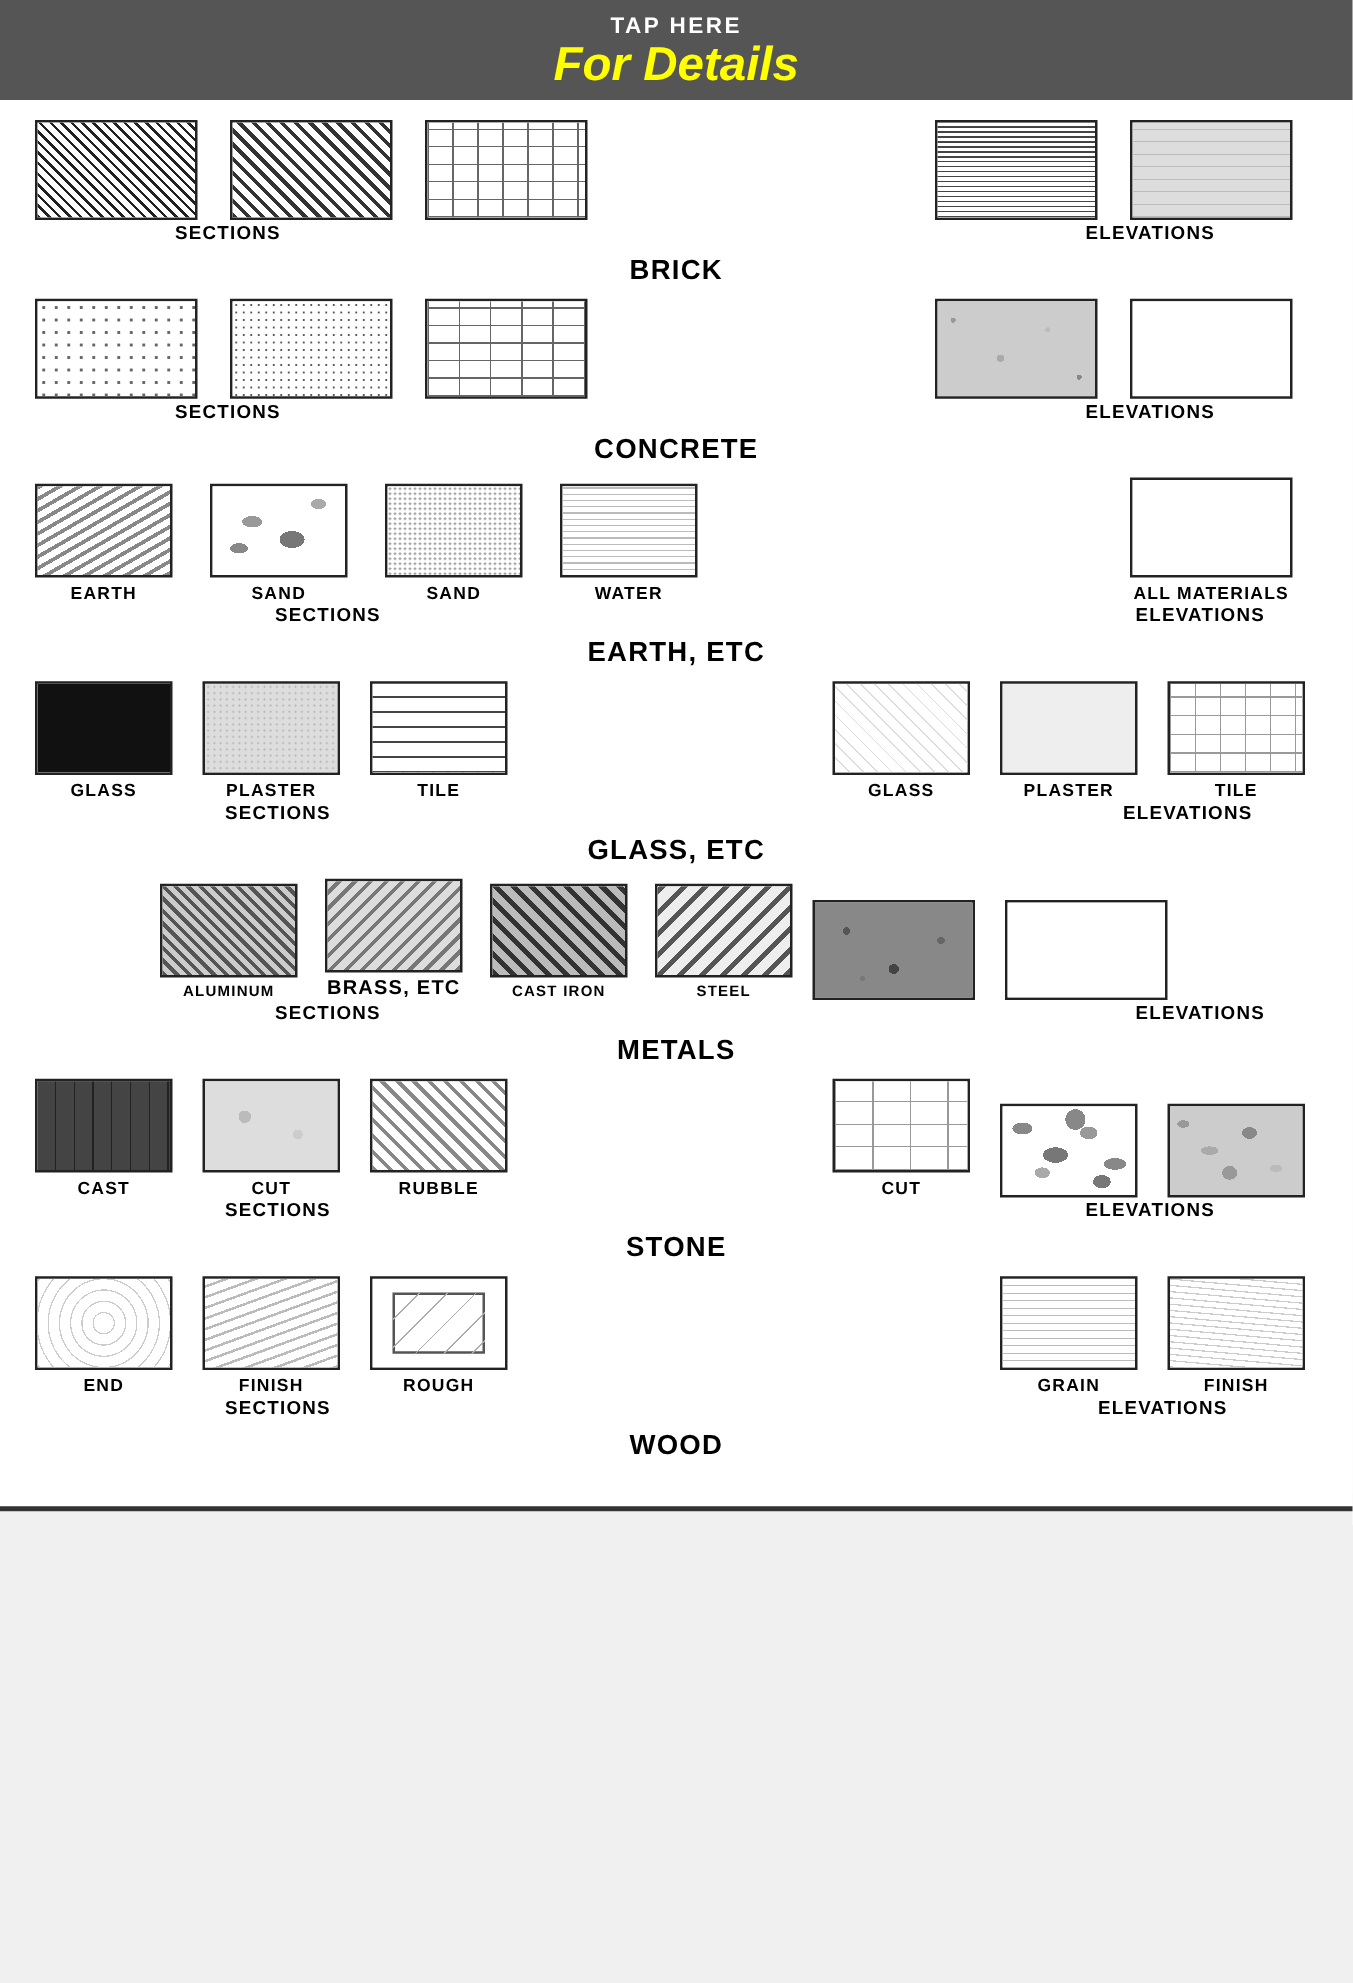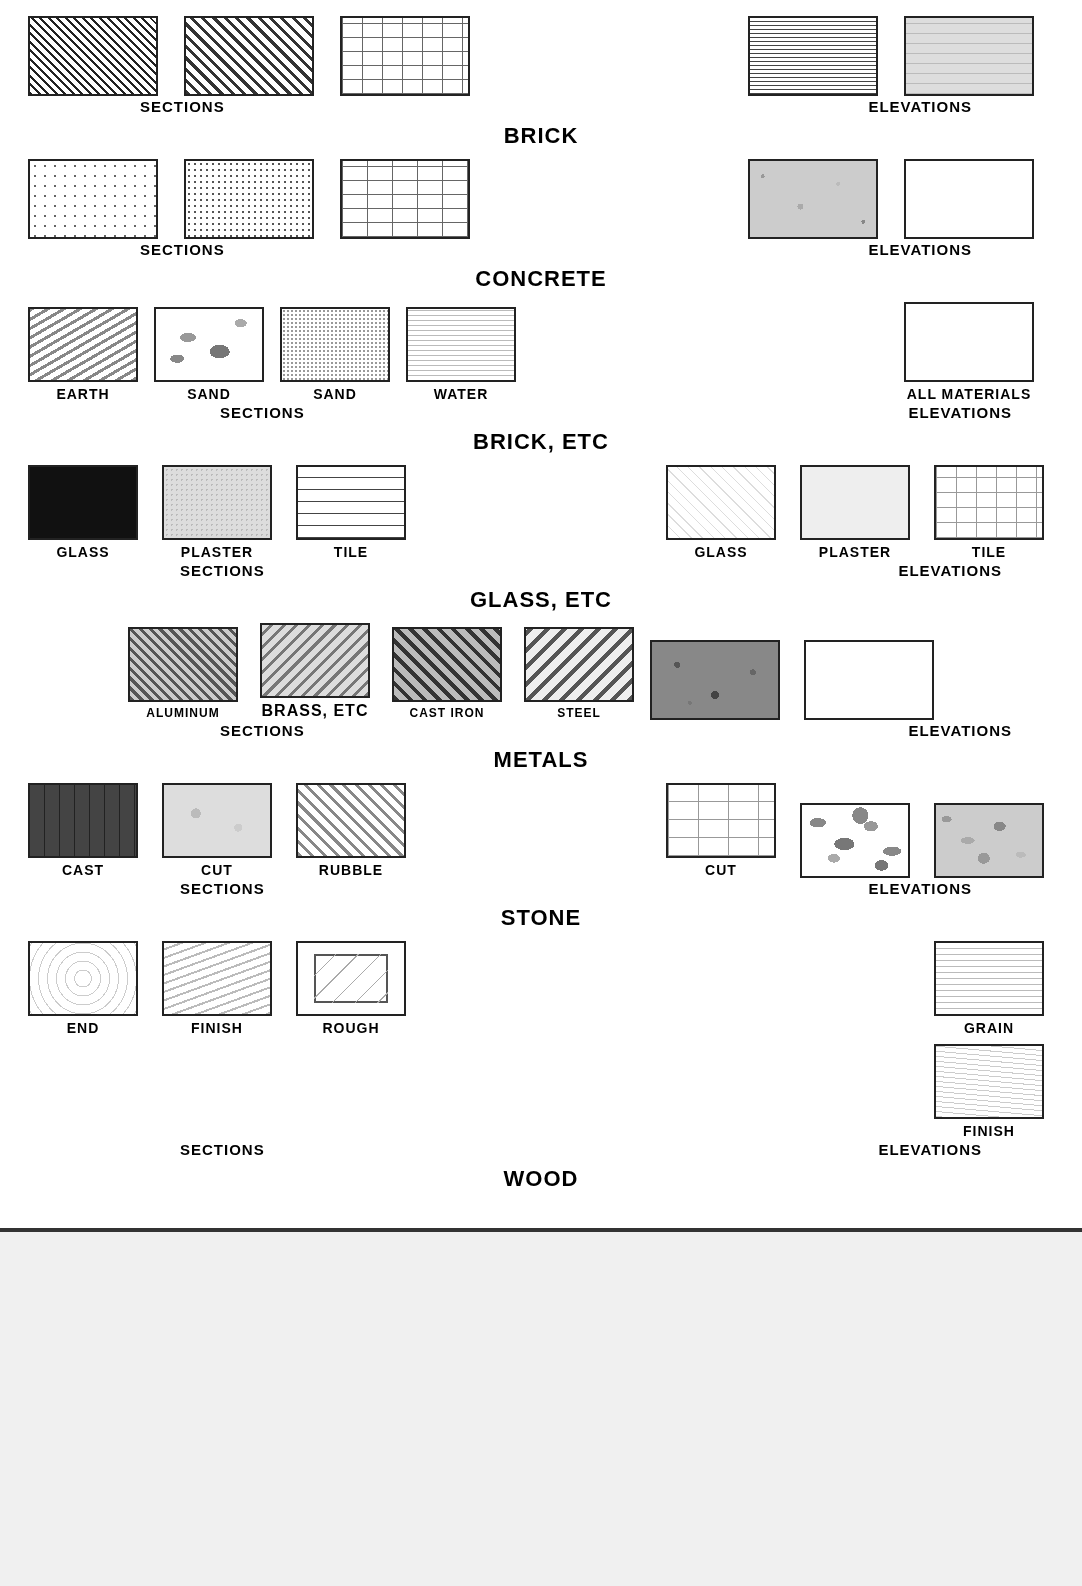--- a/index.html
+++ b/index.html
@@ -352,20 +352,24 @@
       font-size: 15px;
       font-weight: 900;
       letter-spacing: 1px;
     }
   </style>
 </head>
 <body>
 
 <div class="page">
 
+  <div class="header">
+    <span class="tap-here">TAP HERE</span>
+    <span class="for-details">For Details</span>
+  </div>
 
   <div class="main-content">
 
     <div class="section-group">
       <div style="display:flex; align-items:flex-end; justify-content:space-between; margin-bottom:2px;">
         <div style="display:flex; gap:10px; align-items:flex-end;">
           <div class="item">
             <div class="swatch">
                 <div class="tex-diagonal-fine"></div>
               </div>
@@ -435,21 +439,21 @@
       </div>
       <div style="display:flex; justify-content:space-between; padding: 0 30px 0 120px; margin-bottom:4px;">
         <span class="group-header">SECTIONS</span>
         <span class="group-header" style="margin-right:60px;">ELEVATIONS</span>
       </div>
       <div class="section-title">CONCRETE</div>
     </div>
 
     <div class="section-group">
       <div style="display:flex; align-items:flex-end; justify-content:space-between; margin-bottom:2px;">
-        <div style="display:flex; gap:0; align-items:flex-end;">
+        <div style="display:flex; gap:14px; align-items:flex-end;">
           <div class="item">
             <div class="swatch sm">
                 <div class="tex-earth"></div>
               </div>
             <span class="label">EARTH</span>
           </div>
           <div class="item">
             <div class="swatch sm">
                 <div class="tex-rock"></div>
               </div>
@@ -474,21 +478,21 @@
                 <div class="tex-blank"></div>
               </div>
             <span class="label">ALL MATERIALS</span>
           </div>
         </div>
       </div>
       <div style="display:flex; justify-content:space-between; padding: 0 30px 0 200px; margin-bottom:4px;">
         <span class="group-header">SECTIONS</span>
         <span class="group-header" style="margin-right:20px;">ELEVATIONS</span>
       </div>
-      <div class="section-title">BRICK, ETC</div>
+      <div class="section-title">EARTH, ETC</div>
     </div>
 
     <div class="section-group">
       <div style="display:flex; align-items:flex-end; justify-content:space-between; margin-bottom:2px;">
         <div style="display:flex; gap:8px; align-items:flex-end;">
           <div class="item">
             <div class="swatch sm">
                 <div class="tex-glass-black"></div>
               </div>
             <span class="label">GLASS</span>
@@ -645,21 +649,21 @@
               </div>
             <span class="label">FINISH</span>
           </div>
           <div class="item">
             <div class="swatch sm">
                 <div class="tex-wood-rough"></div>
               </div>
             <span class="label">ROUGH</span>
           </div>
         </div>
-        <div style="display:flex; gap:8px; align-items:flex-end; margin-right:10px;flex-direction:column;">
+        <div style="display:flex; gap:8px; align-items:flex-end; margin-right:10px;">
           <div class="item">
             <div class="swatch sm">
                 <div class="tex-wood-grain"></div>
               </div>
             <span class="label">GRAIN</span>
           </div>
           <div class="item">
             <div class="swatch sm">
                 <div class="tex-wood-finish-elev"></div>
               </div>

